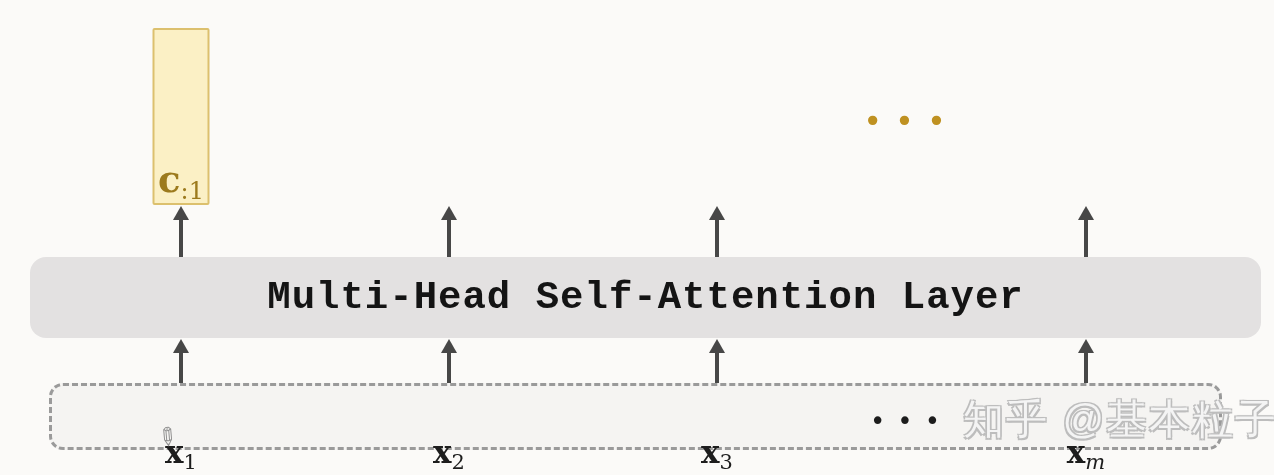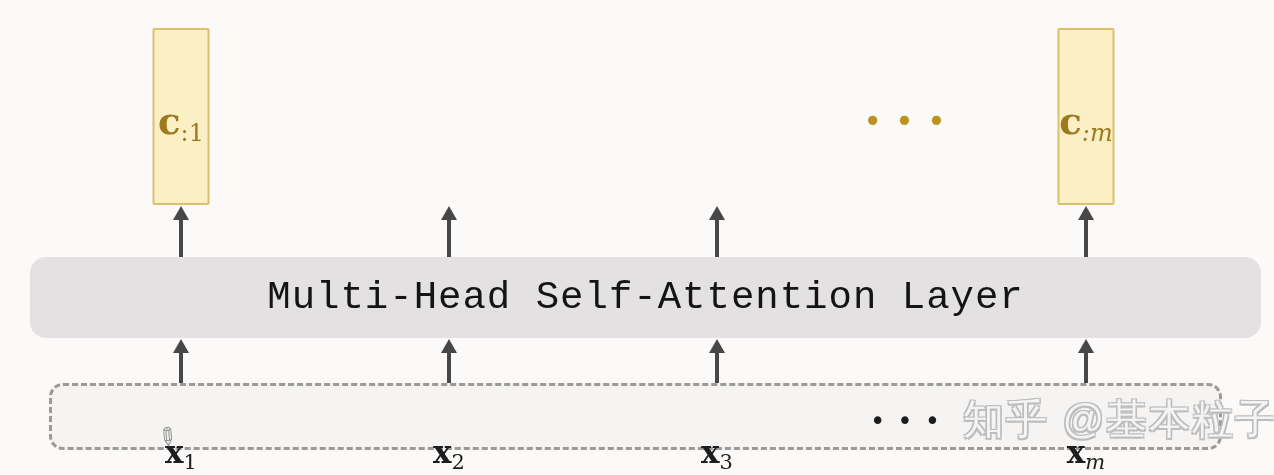--- a/index.html
+++ b/index.html
@@ -17,21 +17,21 @@
 
   
   .outbox{
     position:absolute;top:28px;left:var(--cx);
     transform:translateX(-50%);
     width:57px;height:177px;
     background:#fbf0c5;
     border:2px solid #dcc06e;
     border-radius:2px;
     box-sizing:border-box;
-    display:flex;align-items:center;justify-content:center;
+    display:flex;align-items:flex-end;justify-content:center;
   }
   .clabel{
     font-family:"DejaVu Serif",serif;
     color:#9c7a1d;
     font-size:37px;font-weight:bold;
     line-height:1;white-space:nowrap;
     padding-top:14px;
   }
   .clabel .sub{
     font-size:24px;font-weight:normal;
@@ -75,21 +75,21 @@
 
   
   .bar{
     position:absolute;left:30px;top:257px;
     width:1231px;height:81px;
     background:#e3e1e1;border-radius:16px;
     display:flex;align-items:center;justify-content:center;
   }
   .bar-label{
     font-family:"Liberation Mono","DejaVu Sans Mono",monospace;
-    font-weight:normal;font-size:39px;letter-spacing:1px;
+    font-weight:bold;font-size:39px;letter-spacing:1px;
     color:#141414;white-space:nowrap;
   }
 
   
   .inbox{
     position:absolute;left:49px;top:383px;
     width:1173px;height:67px;
     box-sizing:border-box;
     background:#f5f4f2;
     border:3.5px dashed #9a9a9a;
@@ -131,23 +131,20 @@
     z-index:5;letter-spacing:2px;
   }
 </style>
 </head>
 <body>
 
 <div class="stage">
 
   <div class="outbox col1">
     <span class="clabel"><span>c</span><span class="sub">:1</span></span>
-  </div>
-  <div class="outbox col4">
-    <span class="clabel"><span>c</span><span class="sub">:m</span></span>
   </div>
 
   <div class="dots gold">•••</div>
 
   <div class="arrow top col1">
       <div class="head"></div>
       <div class="shaft"></div>
     </div>
   <div class="arrow top col2">
       <div class="head"></div>

